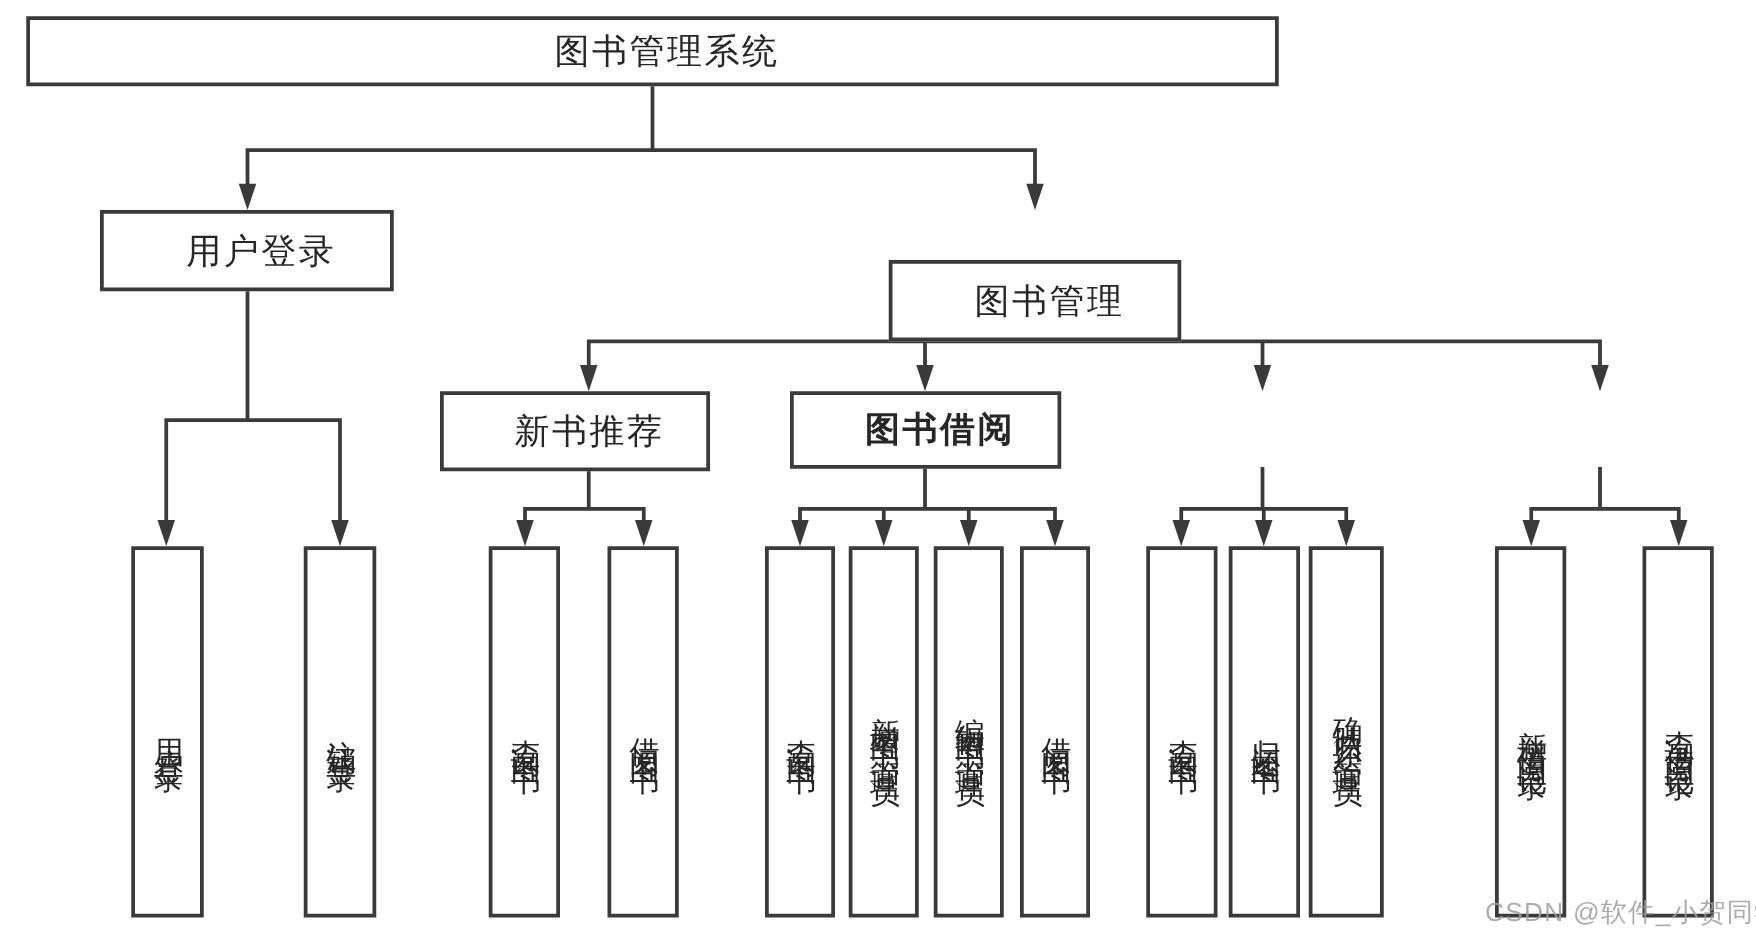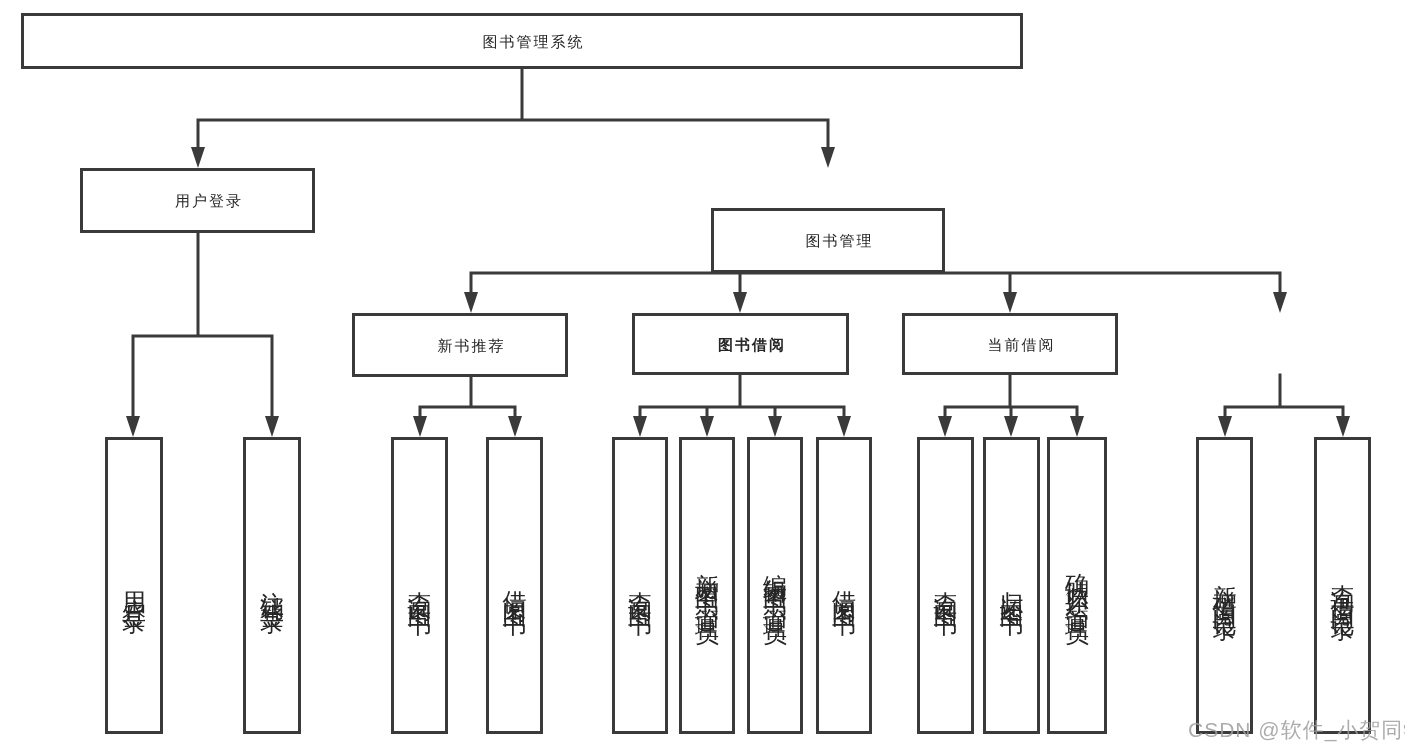--- a/index.html
+++ b/index.html
@@ -23,21 +23,21 @@
     border: 3px solid #3a3a3a;
     display: flex;
     align-items: center;
     justify-content: center;
     color: #262626;
     z-index: 1;
     text-align: center;
     line-height: 1;
   }
   .hbox {
-    font-size: 15px;
+    font-size: 28px;
     letter-spacing: 2px;
     white-space: nowrap;
     padding-left: 23px;
   }
   .vbox {
     writing-mode: vertical-rl;
     font-size: 24px;
     letter-spacing: 7px;
     top: 437px;
     height: 297px;
@@ -92,21 +92,20 @@
     <polygon points="1336,416 1350,416 1343,437" fill="#3a3a3a" stroke="none"></polygon>
   </svg>
 
   <div class="box hbox" style="left:21px; top:13px; width:1002px; height:56px;">图书管理系统</div>
 
   <div class="box hbox" style="left:80px; top:168px; width:235px; height:65px;">用户登录</div>
   <div class="box hbox" style="left:711px; top:168px; width:234px; height:65px;margin-top:40px;">图书管理</div>
 
   <div class="box hbox" style="left:352px; top:313px; width:216px; height:64px;">新书推荐</div>
   <div class="box hbox" style="left:632px; top:313px; width:217px; height:62px;font-weight:bold;">图书借阅</div>
-  <div class="box hbox" style="left:902px; top:313px; width:216px; height:62px;">当前借阅</div>
 
   <div class="box vbox" style="left:105px; width:58px;">用户登录</div>
   <div class="box vbox" style="left:243px; width:58px;">注销登录</div>
 
   <div class="box vbox" style="left:391px; width:57px;">查询图书</div>
   <div class="box vbox" style="left:486px; width:57px;">借阅图书</div>
 
   <div class="box vbox" style="left:612px; width:56px;">查询图书</div>
   <div class="box vbox" style="left:679px; width:56px;">新增图书（管理员）</div>
   <div class="box vbox" style="left:747px; width:56px;">编辑图书（管理员）</div>

